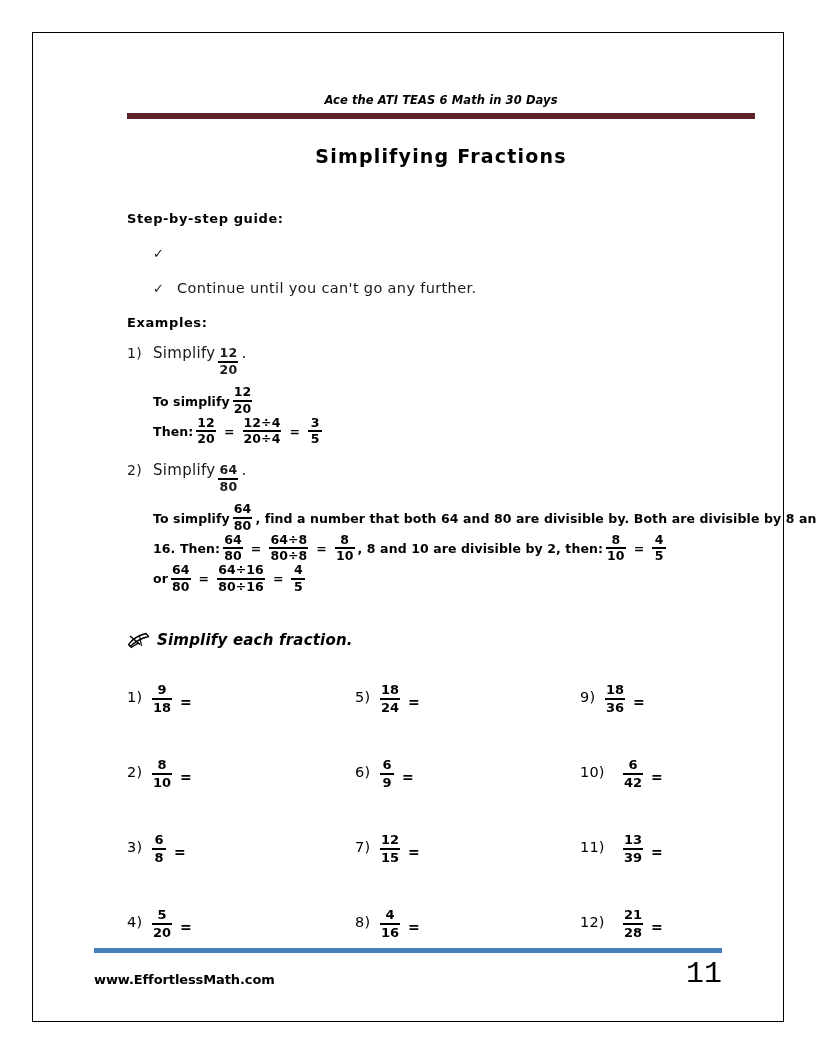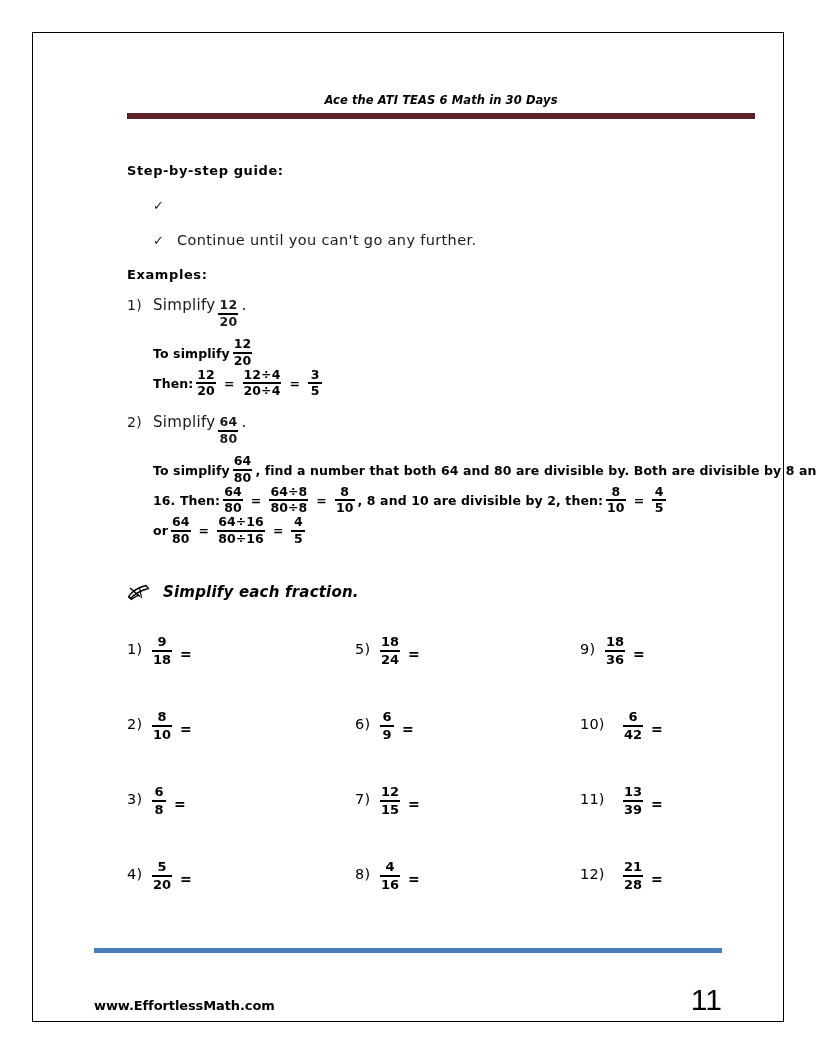--- a/index.html
+++ b/index.html
@@ -151,21 +151,21 @@
     letter-spacing: 0.1px;
   }
   .eq-line { display: block; white-space: nowrap; }
   .eq { margin: 0 5px; font-weight: bold; }
 
   
   .exercise-heading {
     margin-top: 36px;
     display: flex;
     align-items: center;
-    gap: 10px;
+    gap: 4px;
   }
   .pencil-icon { width: 26px; height: 20px; flex: 0 0 26px; }
   .exercise-heading-text {
     font-family: "DejaVu Sans", sans-serif;
     font-weight: bold;
     font-style: italic;
     font-size: 15px;
     letter-spacing: 0.2px;
   }
 
@@ -222,35 +222,35 @@
     align-items: flex-end;
     justify-content: space-between;
   }
   .footer-site {
     font-family: "DejaVu Sans", sans-serif;
     font-weight: bold;
     font-size: 13px;
     letter-spacing: -0.1px;
   }
   .page-number {
-    font-family: Liberation Sans, sans-serif;
+    font-family: Liberation Mono, monospace;
     font-size: 30px;
     line-height: 26px;
-    margin-top: 26px;
   }
 </style>
 </head>
 <body>
 
 <div class="page-frame">
   <div class="page-inner">
 
     <div class="running-head">Ace the ATI TEAS 6 Math in 30 Days</div>
     <div class="rule-top"></div>
 
+    <div class="doc-title">Simplifying Fractions</div>
 
     <div class="section-label guide-label">Step-by-step guide:</div>
     <div class="guide-list">
         <div class="guide-item">
           <span class="guide-check">✓</span>
         </div>
         <div class="guide-item">
           <span class="guide-check">✓</span>
           <span>Continue until you can't go any further.</span>
         </div>

